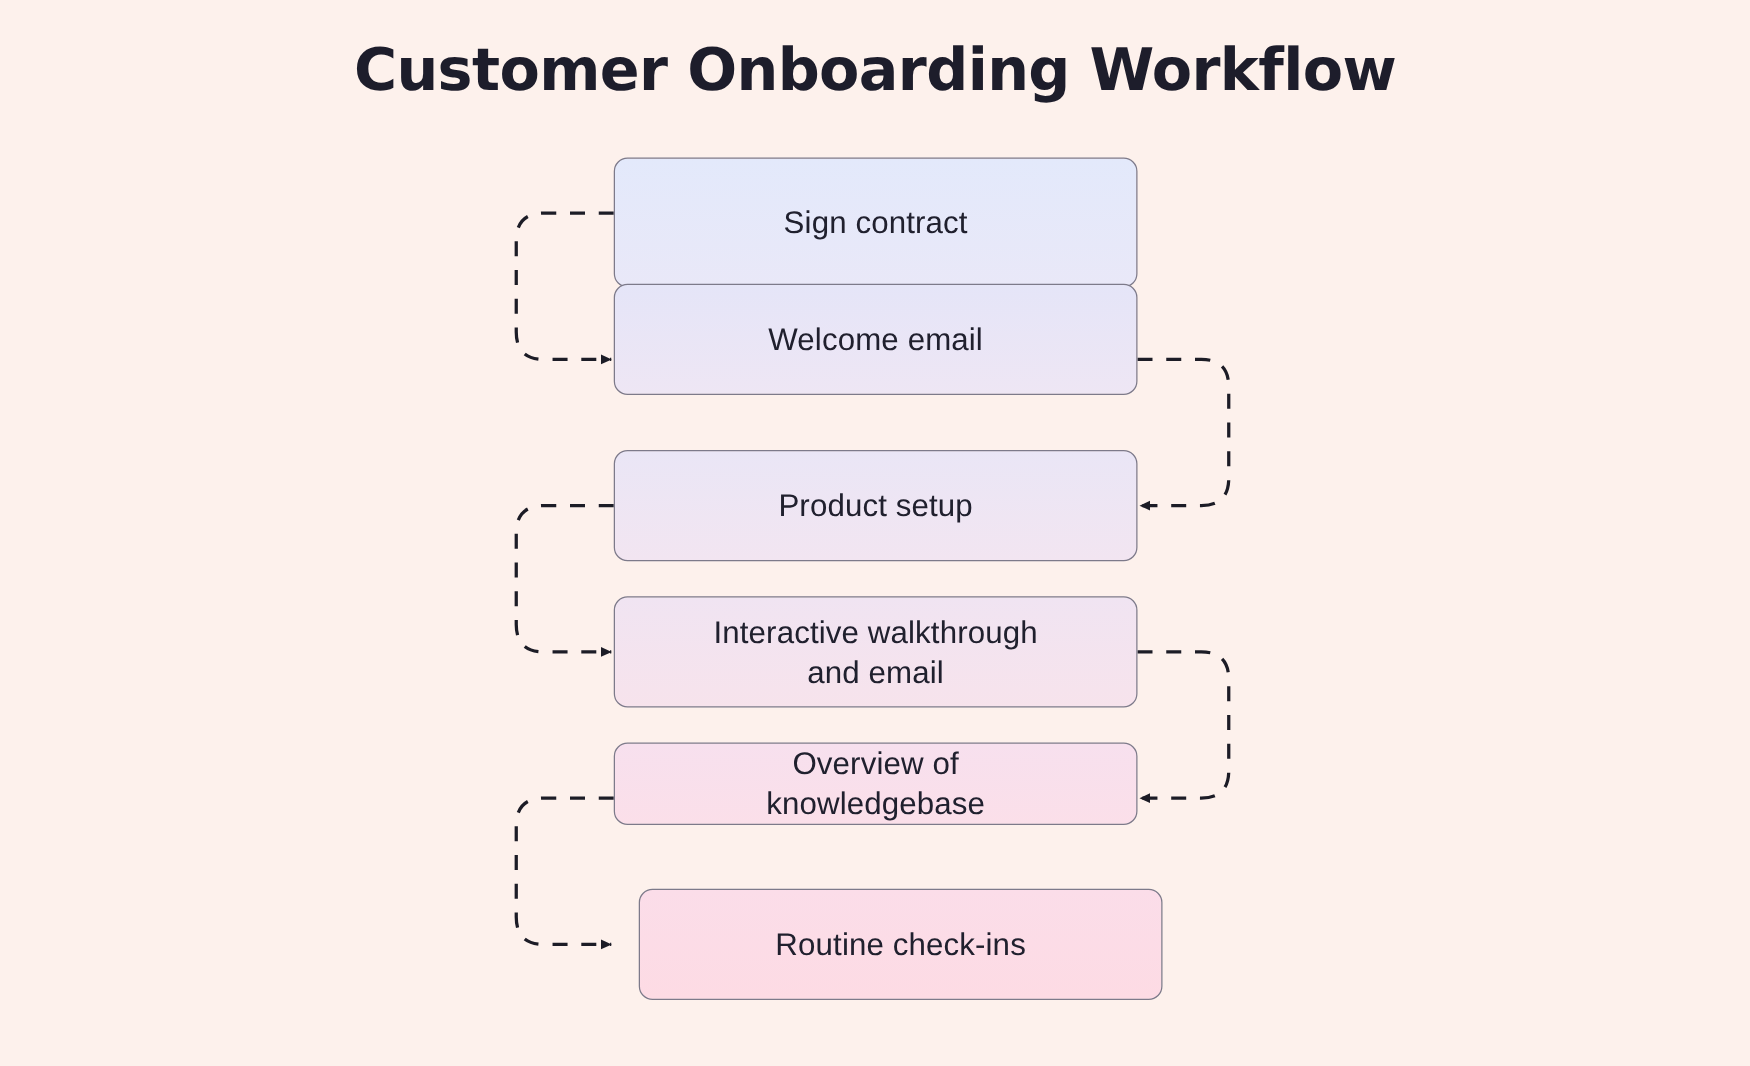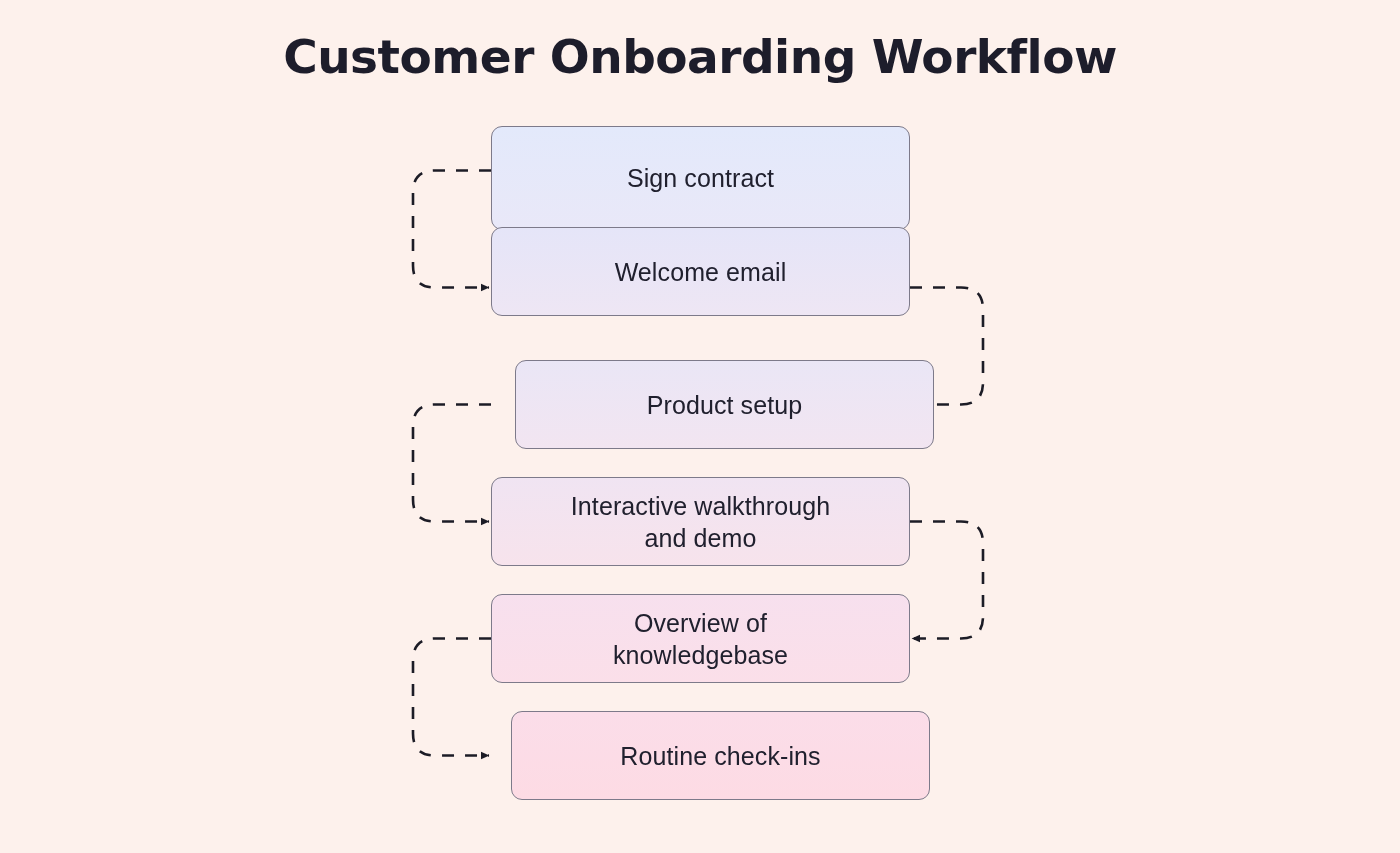--- a/index.html
+++ b/index.html
@@ -87,28 +87,28 @@
       </g>
   </svg>
 
   <div id="nodes-layer">
       <div class="node" style="left: 491px; top: 126px; width: 419px; height: 104px; background: linear-gradient(rgb(227, 233, 251) 0%, rgb(233, 232, 248) 100%); border-color: rgb(125, 122, 138);">
         <span class="node-label">Sign contract</span>
       </div>
       <div class="node" style="left: 491px; top: 227px; width: 419px; height: 89px; background: linear-gradient(rgb(229, 229, 248) 0%, rgb(238, 230, 244) 100%); border-color: rgb(125, 122, 138);">
         <span class="node-label">Welcome email</span>
       </div>
-      <div class="node" style="left: 491px; top: 360px; width: 419px; height: 89px; background: linear-gradient(rgb(234, 230, 246) 0%, rgb(242, 229, 241) 100%); border-color: rgb(125, 122, 138); margin-left: 24px;">
+      <div class="node" style="left: 491px; top: 360px; width: 419px; height: 89px; background: linear-gradient(rgb(234, 230, 246) 0%, rgb(242, 229, 241) 100%); border-color: rgb(125, 122, 138);">
         <span class="node-label">Product setup</span>
       </div>
       <div class="node" style="left: 491px; top: 477px; width: 419px; height: 89px; background: linear-gradient(rgb(240, 228, 242) 0%, rgb(247, 227, 236) 100%); border-color: rgb(125, 122, 138);">
         <span class="node-label">Interactive walkthrough
-and demo</span>
+and email</span>
       </div>
-      <div class="node" style="left: 491px; top: 594px; width: 419px; height: 89px; background: linear-gradient(rgb(247, 224, 238) 0%, rgb(251, 223, 233) 100%); border-color: rgb(125, 122, 138);">
+      <div class="node" style="left: 491px; top: 594px; width: 419px; height: 66px; background: linear-gradient(rgb(247, 224, 238) 0%, rgb(251, 223, 233) 100%); border-color: rgb(125, 122, 138);">
         <span class="node-label">Overview of
 knowledgebase</span>
       </div>
       <div class="node" style="left: 491px; top: 711px; width: 419px; height: 89px; background: linear-gradient(rgb(251, 221, 233) 0%, rgb(253, 219, 228) 100%); border-color: rgb(125, 122, 138); margin-left: 20px;">
         <span class="node-label">Routine check-ins</span>
       </div>
     </div>
 
 </div>
 

